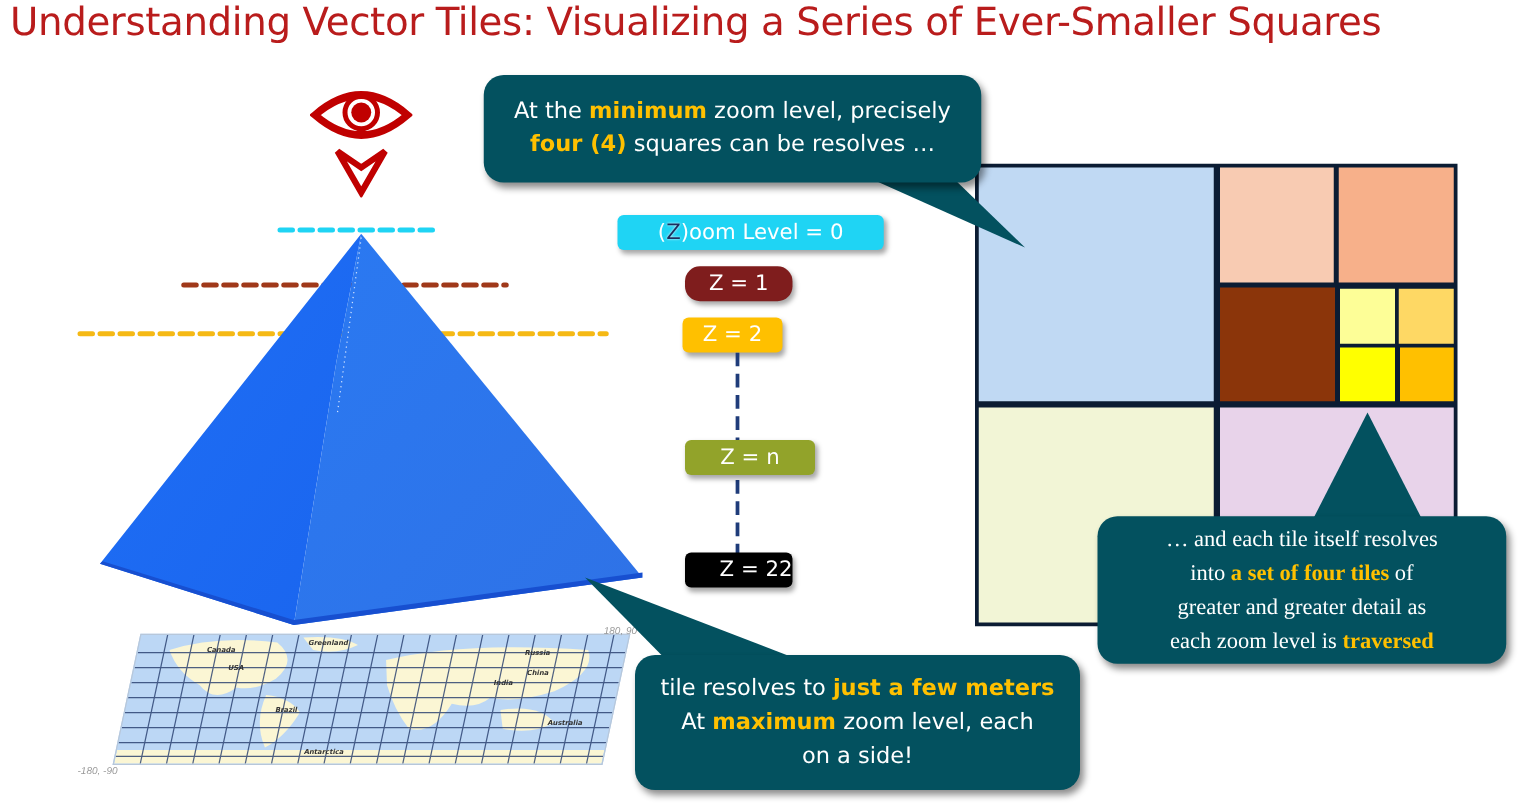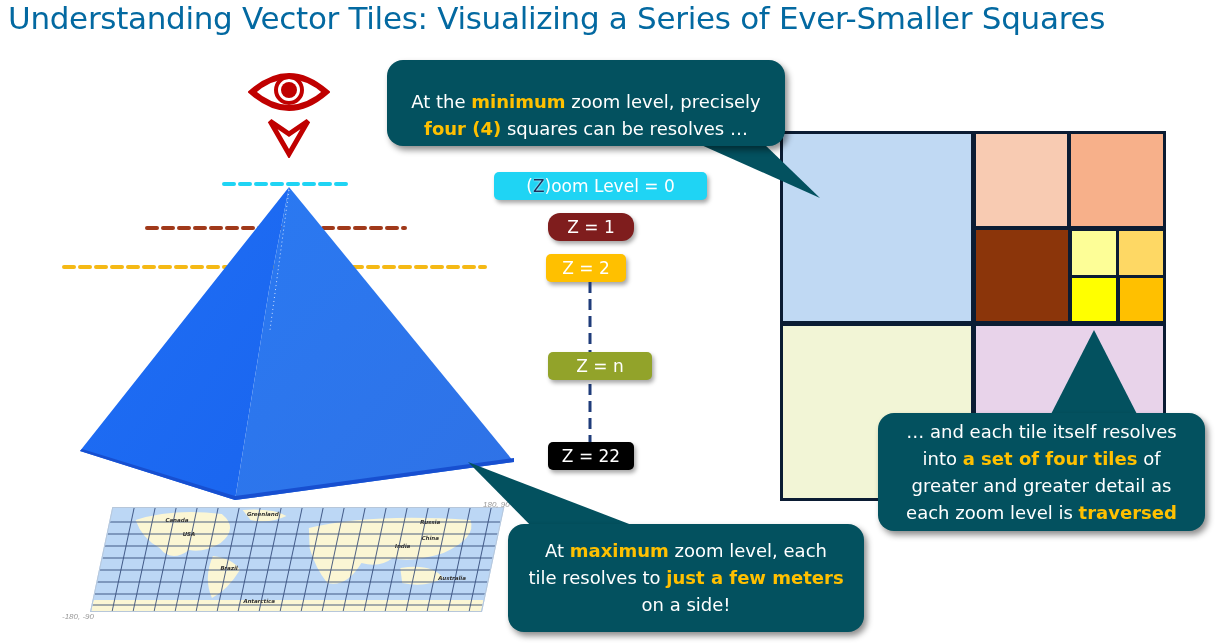--- a/index.html
+++ b/index.html
@@ -1,17 +1,17 @@
 <!DOCTYPE html>
 <html><head>
 <meta charset="utf-8">
 <style>
   html, body { margin:0; padding:0; background:#ffffff; }
   body { width:1218px; height:643px; position:relative; overflow:hidden; font-family:"Liberation Sans", sans-serif; }
-  .title { position:absolute; left:8px; top:0px; font-size:31px; color:#0369a1; font-family:"DejaVu Sans", sans-serif; letter-spacing:-0.3px; white-space:nowrap; }
+  .title { position:absolute; left:8px; top:0px; font-size:31px; color:#b91c1c; font-family:"DejaVu Sans", sans-serif; letter-spacing:-0.3px; white-space:nowrap; }
   .abs { position:absolute; }
   .callout { position:absolute; background:#03515f; color:#ffffff; border-radius:16px; text-align:center; font-family:"DejaVu Sans", sans-serif; box-shadow:3px 4px 6px rgba(0,0,0,0.45); }
   .hl { color:#ffc000; font-weight:bold; }
   .zbadge { position:absolute; color:#ffffff; font-family:"DejaVu Sans", sans-serif; font-size:17px; text-align:center; border-radius:5px; box-shadow:2px 3px 4px rgba(0,0,0,0.35); line-height:28px; height:28px; }
   .sq { position:absolute; box-sizing:border-box; }
   .mapgrid-label { position:absolute; font-size:8px; color:#999; font-style:italic; }
 </style>
 </head>
 <body>
 
@@ -103,50 +103,50 @@
   <span>(</span><span style="color:#1c2f5e;text-shadow:0 0 2px #fff;">Z</span><span>)oom Level = 0</span>
 </div>
 <div class="zbadge" style="left:548px;top:213px;width:86px;background:#7f1d1d;border-radius:12px;">Z = 1</div>
 <div class="zbadge" style="left:546px;top:254px;width:80px;background:#ffc000;">Z = 2</div>
 
 <svg class="abs" style="left:584px;top:282px;" width="12" height="162">
   <line x1="6" y1="0" x2="6" y2="162" stroke="#1f3c7a" stroke-width="3" stroke-dasharray="11 6"></line>
 </svg>
 
 <div class="zbadge" style="left:548px;top:352px;width:104px;background:#92a32a;">Z = n</div>
-<div class="zbadge" style="left:548px;top:442px;width:86px;background:#000000;">Z = 22</div>
+<div class="zbadge" style="left:548px;top:442px;width:86px;background:#000000;text-align:right;">Z = 22</div>
 
 <div class="abs" style="left:780px;top:131px;width:386px;height:370px;background:#0b1c33;">
   <div class="sq" style="left:3px;top:3px;width:188px;height:187px;background:#c0d9f3;"></div>
   <div class="sq" style="left:3px;top:195px;width:188px;height:172px;background:#f2f5d6;"></div>
   <div class="sq" style="left:196px;top:195px;width:187px;height:172px;background:#e8d3ea;"></div>
   <div class="sq" style="left:196px;top:3px;width:91px;height:92px;background:#f8cbb2;"></div>
   <div class="sq" style="left:291px;top:3px;width:92px;height:92px;background:#f7b08a;"></div>
   <div class="sq" style="left:196px;top:99px;width:92px;height:91px;background:#8b350a;"></div>
   <div class="sq" style="left:292px;top:100px;width:44px;height:44px;background:#fdfe97;"></div>
   <div class="sq" style="left:339px;top:100px;width:44px;height:44px;background:#fed864;"></div>
   <div class="sq" style="left:292px;top:147px;width:44px;height:43px;background:#ffff00;"></div>
   <div class="sq" style="left:340px;top:147px;width:43px;height:43px;background:#ffc000;"></div>
 </div>
 
 <svg class="abs" style="left:0;top:0;" width="1218" height="643">
   <polygon points="690,140 760,140 820,198" fill="#03515f"></polygon>
   <polygon points="1048,420 1140,420 1094,330" fill="#03515f"></polygon>
   <polygon points="468,462 540,535 650,532" fill="#03515f"></polygon>
 </svg>
 
-<div class="callout" style="left:387px;top:60px;width:398px;height:86px;font-size:18px;line-height:27px;padding-top:28px;box-sizing:border-box;">
+<div class="callout" style="left:387px;top:60px;width:398px;height:86px;font-size:18px;line-height:27px;padding-top:15px;box-sizing:border-box;">
   <div><span>At the </span><span class="hl">minimum</span><span> zoom level, precisely</span></div>
   <div><span class="hl">four (4)</span><span> squares can be resolves …</span></div>
 </div>
 
-<div class="callout" style="left:878px;top:413px;width:327px;height:118px;font-size:18px;line-height:27px;padding-top:5px;box-sizing:border-box;">
+<div class="callout" style="left:878px;top:413px;width:327px;height:118px;font-size:18px;line-height:27px;padding-top:5px;box-sizing:border-box;font-family:Liberation Serif, serif;">
   <div>… and each tile itself resolves</div>
   <div><span>into </span><span class="hl">a set of four tiles</span><span> of</span></div>
   <div>greater and greater detail as</div>
   <div><span>each zoom level is </span><span class="hl">traversed</span></div>
 </div>
 
 <div class="callout" style="left:508px;top:524px;width:356px;height:108px;font-size:18px;line-height:27px;padding-top:13px;box-sizing:border-box;">
+  <div><span>tile resolves to </span><span class="hl">just a few meters</span></div>
   <div><span>At </span><span class="hl">maximum</span><span> zoom level, each</span></div>
-  <div><span>tile resolves to </span><span class="hl">just a few meters</span></div>
   <div>on a side!</div>
 </div>
 
 </body></html>

